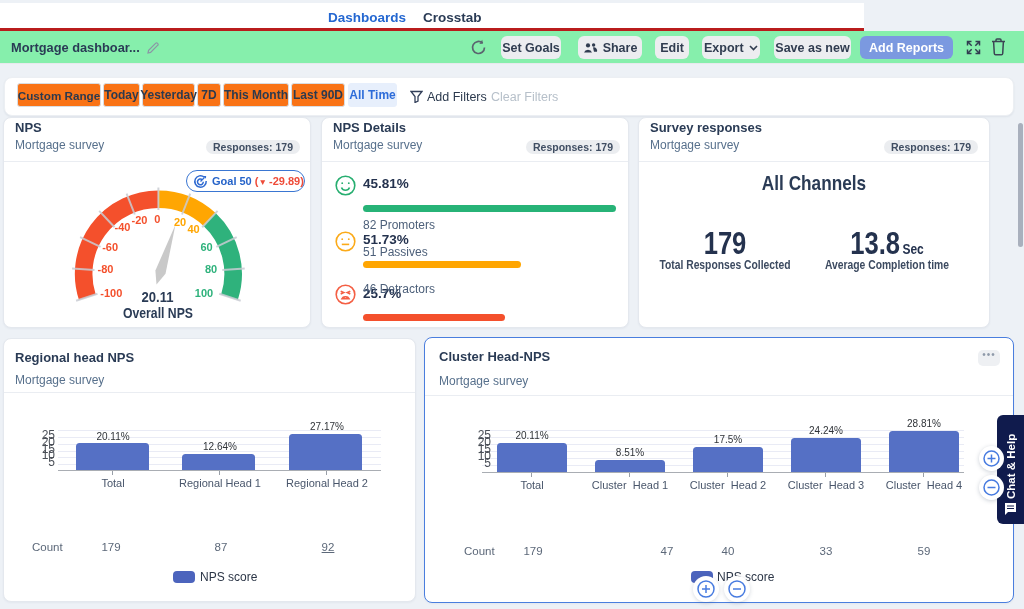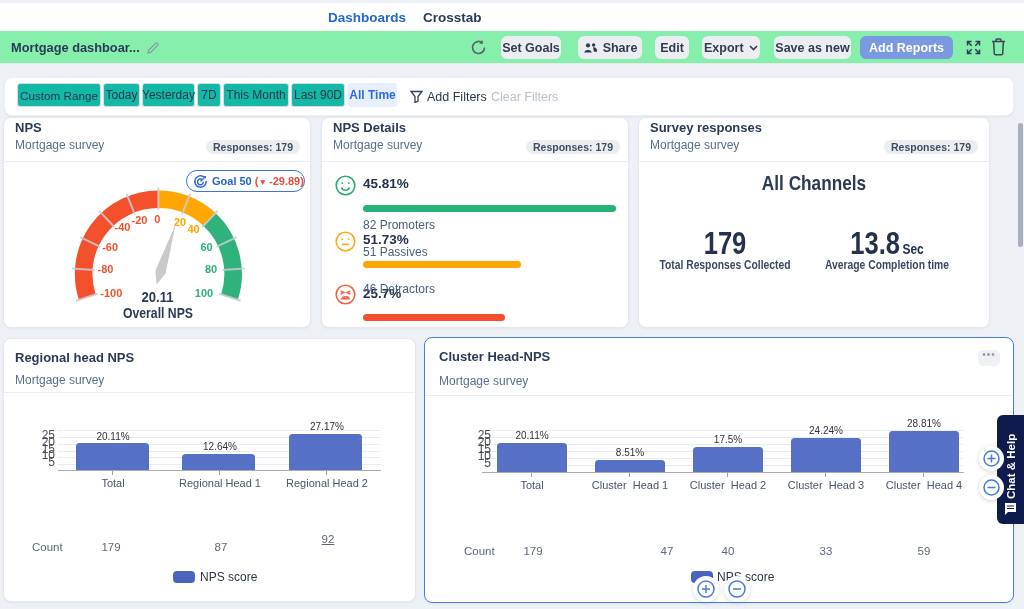--- a/index.html
+++ b/index.html
@@ -1,26 +1,26 @@
 <!DOCTYPE html>
 <html><head>
 <meta charset="utf-8">
 <style>
 * { margin:0; padding:0; box-sizing:border-box; }
 html,body { width:1024px; height:609px; overflow:hidden; font-family:"Liberation Sans", sans-serif; }
 #page { position:relative; width:1024px; height:609px; background:#edf1f6; overflow:hidden; }
 .abs { position:absolute; }
 
-#nav1 { left:0; top:3px; width:1024px; height:31px; background:#fff; border-bottom:2px solid #b91c1c; }
+#nav1 { left:0; top:3px; width:864px; height:31px; background:#fff; border-bottom:6px solid #b91c1c; }
 .tab1 { top:7px; font-size:13.5px; font-weight:bold; color:#2a3b55; }
 #nav2 { left:0; top:31px; width:1024px; height:33px; background:#86efac; border-bottom:1px solid #e7e9ed; }
 .btn { position:absolute; top:5px; white-space:nowrap; height:23px; background:#ecedf0; border-radius:6px; font-size:12.5px; font-weight:bold; color:#303c50; display:flex; align-items:center; justify-content:center; }
 
 #fbar { left:4px; top:77px; width:1010px; height:39px; background:#fff; border-radius:8px; box-shadow:0 1px 2px rgba(40,60,90,.08); border:1px solid #eceff3; }
-.fbtn { position:absolute; top:83px; height:24px; white-space:nowrap; border:1px solid #d8dde3; background:#14b8a6; border-radius:3px; font-size:12px; color:#2c3a4e; font-weight:400; display:flex; align-items:center; justify-content:center; }
+.fbtn { position:absolute; top:83px; height:24px; white-space:nowrap; border:1px solid #d8dde3; background:#f97316; border-radius:3px; font-size:12px; color:#2c3a4e; font-weight:700; display:flex; align-items:center; justify-content:center; }
 
 .card { position:absolute; background:#fff; border:1px solid #e4e8ee; border-radius:8px; box-shadow:0 1px 2px rgba(40,60,90,.05); }
 .ctitle { position:absolute; left:11px; top:2px; font-size:13px; font-weight:bold; color:#2a3b55; }
 .csub { position:absolute; left:11px; top:20px; font-size:12px; color:#57708c; }
 .cbadge { position:absolute; top:22px; height:14px; background:#ebedf0; border-radius:7px; font-size:10.5px; font-weight:bold; color:#404e63; display:flex; align-items:center; padding:0 7px; }
 .cdivider { position:absolute; left:0; right:0; top:43px; height:1px; background:#eaedf2; }
 
 .blabel { position:absolute; font-size:10px; color:#2f3338; transform:translateX(-50%); white-space:nowrap; }
 .xlabel { position:absolute; font-size:11px; color:#49566b; transform:translateX(-50%); white-space:nowrap; }
 .bar { position:absolute; background:#5570c5; border-radius:3.5px 3.5px 0 0; }
@@ -212,21 +212,21 @@
   <div class="abs" style="left:54px; top:131px; width:323px; height:1.2px; background:#a9adb3;"></div>
   <div class="abs" style="left:108px; top:132px; width:1px; height:4px; background:#999fa8;"></div>
   <div class="abs" style="left:215px; top:132px; width:1px; height:4px; background:#999fa8;"></div>
   <div class="abs" style="left:322px; top:132px; width:1px; height:4px; background:#999fa8;"></div>
   <div class="xlabel" style="left:109px; top:138px;">Total</div>
   <div class="xlabel" style="left:216px; top:138px;">Regional Head 1</div>
   <div class="xlabel" style="left:323px; top:138px;">Regional Head 2</div>
   <div class="cnt" style="left:28px; top:202px; transform:none;">Count</div>
   <div class="cnt" style="left:107px; top:202px;">179</div>
   <div class="cnt" style="left:217px; top:202px;">87</div>
-  <div class="cnt" style="left:324px; top:194px;text-decoration:underline;">92</div>
+  <div class="cnt" style="left:324px; top:202px;text-decoration:underline;">92</div>
   <div class="abs" style="left:169px; top:232px; width:22px; height:12px; background:#4c64bd; border-radius:4px;"></div>
   <div class="abs" style="left:196px; top:231px; font-size:12px; color:#2c3647;">NPS score</div>
 </div>
 
 <div class="card" style="left:424px; top:337px; width:590px; height:266px; border:1.5px solid #4a7ede;">
   <div class="ctitle" style="top:11px; left:14px;">Cluster Head-NPS</div>
   <div class="csub" style="top:36px; left:14px;">Mortgage survey</div>
   <div class="cdivider" style="top:57px;"></div>
   <div class="abs" style="right:13px; top:12px; width:22px; height:16px; background:#eef0f3; border-radius:5px; text-align:center; color:#8f9aaa; font-size:10px; letter-spacing:1px; line-height:10px;">•••</div>
   <div class="grid" style="left:57px; top:92px; width:482px;"></div>

